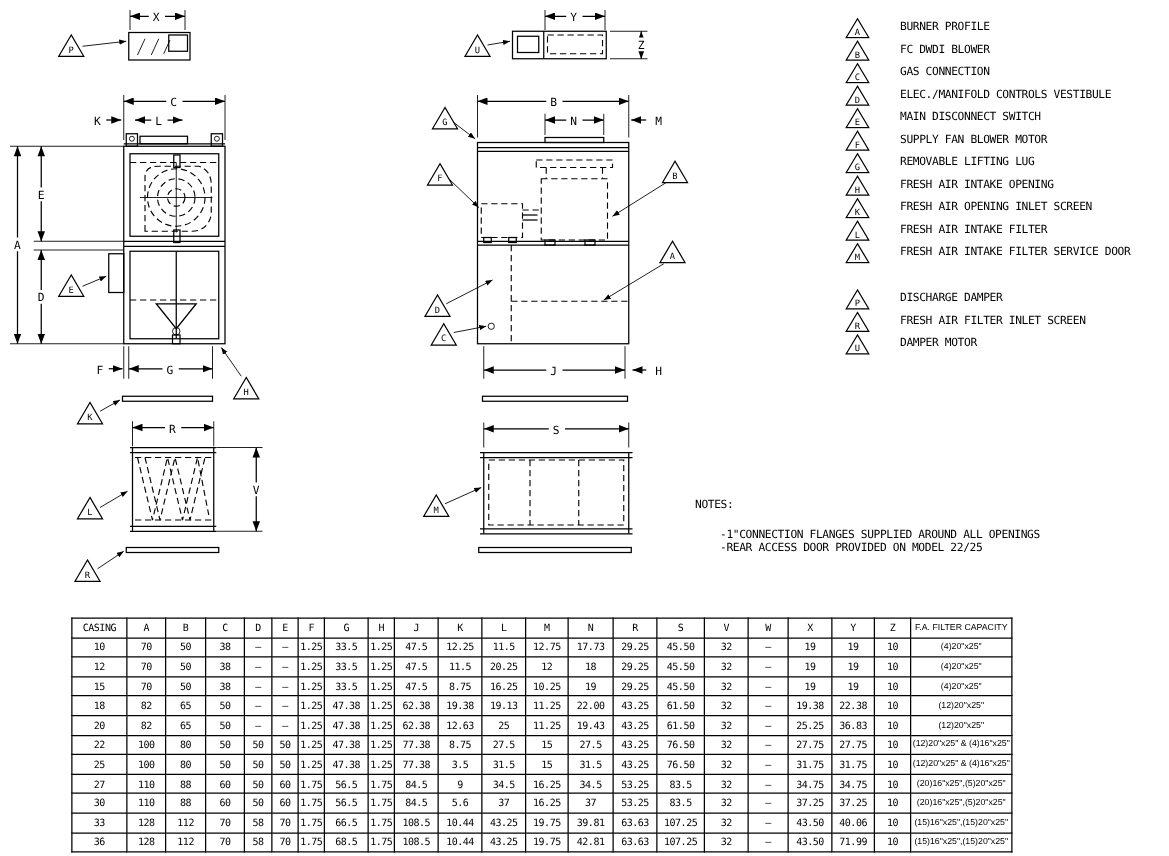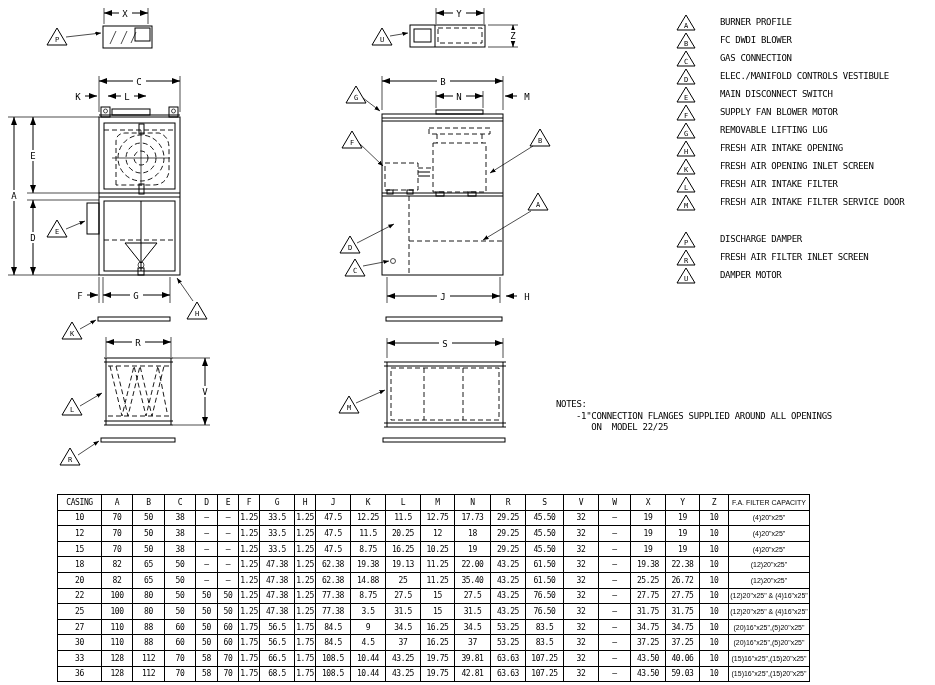--- a/index.html
+++ b/index.html
@@ -15,21 +15,21 @@
   .ct{font:7px "DejaVu Sans Mono",monospace;fill:#000;text-anchor:middle;}
   .tri{fill:#fff;stroke:#000;stroke-width:1;}
   
   #legend{position:absolute;left:676px;top:13px;}
   .leg-group{margin-bottom:19px;}
   .leg-row{display:flex;align-items:center;height:18px;}
   .leg-row svg{flex:0 0 20px;}
   .leg-label{font:9px "DejaVu Sans Mono",monospace;margin-left:24px;white-space:nowrap;letter-spacing:-.3px;}
   
   #notes{position:absolute;left:556px;top:399px;font:9px "DejaVu Sans Mono",monospace;letter-spacing:-.3px;}
-  #notes .nt{margin-bottom:2px;}
+  #notes .nt{margin-bottom:14px;}
   #notes .nl{white-space:pre;margin-left:20px;line-height:11px;}
   
   #tblwrap{position:absolute;left:57px;top:494px;}
   table{border-collapse:collapse;table-layout:fixed;}
   th,td{border:1px solid #000;font:8px "DejaVu Sans Mono",monospace;text-align:center;
         padding:0;height:14.6px;overflow:hidden;white-space:nowrap;letter-spacing:-.4px;}
   th{font-weight:normal;text-align:center;}
   .fa-col{font-family:"Liberation Sans",sans-serif;font-size:7px;letter-spacing:0;}
 </style>
 </head>
@@ -404,21 +404,21 @@
           </svg>
           <span class="leg-label">DAMPER MOTOR</span>
         </div>
       </div>
     </div>
 
 <div id="notes">
   <div class="nt">NOTES:</div>
   <div>
         <div class="nl">-1"CONNECTION FLANGES SUPPLIED AROUND ALL OPENINGS</div>
-        <div class="nl">   ON  MODEL 22/25</div>
+        <div class="nl">-REAR ACCESS DOOR PROVIDED ON MODEL 22/25</div>
       </div>
 </div>
 
 <div id="tblwrap">
   <table>
     <colgroup>
           <col style="width: 44px;">
           <col style="width: 31px;">
           <col style="width: 32px;">
           <col style="width: 31px;">
@@ -568,30 +568,30 @@
             <td>20</td>
             <td>82</td>
             <td>65</td>
             <td>50</td>
             <td>–</td>
             <td>–</td>
             <td>1.25</td>
             <td>47.38</td>
             <td>1.25</td>
             <td>62.38</td>
-            <td>14.88</td>
+            <td>12.63</td>
             <td>25</td>
             <td>11.25</td>
-            <td>35.40</td>
+            <td>19.43</td>
             <td>43.25</td>
             <td>61.50</td>
             <td>32</td>
             <td>–</td>
             <td>25.25</td>
-            <td>26.72</td>
+            <td>36.83</td>
             <td>10</td>
             <td class="fa-col">(12)20"x25"</td>
           </tr>
           <tr>
             <td>22</td>
             <td>100</td>
             <td>80</td>
             <td>50</td>
             <td>50</td>
             <td>50</td>
@@ -664,21 +664,21 @@
             <td>30</td>
             <td>110</td>
             <td>88</td>
             <td>60</td>
             <td>50</td>
             <td>60</td>
             <td>1.75</td>
             <td>56.5</td>
             <td>1.75</td>
             <td>84.5</td>
-            <td>4.5</td>
+            <td>5.6</td>
             <td>37</td>
             <td>16.25</td>
             <td>37</td>
             <td>53.25</td>
             <td>83.5</td>
             <td>32</td>
             <td>–</td>
             <td>37.25</td>
             <td>37.25</td>
             <td>10</td>
@@ -721,21 +721,21 @@
             <td>108.5</td>
             <td>10.44</td>
             <td>43.25</td>
             <td>19.75</td>
             <td>42.81</td>
             <td>63.63</td>
             <td>107.25</td>
             <td>32</td>
             <td>–</td>
             <td>43.50</td>
-            <td>59.03</td>
+            <td>71.99</td>
             <td>10</td>
             <td class="fa-col">(15)16"x25",(15)20"x25"</td>
           </tr>
         </tbody>
   </table>
 </div>
 
 </div>
 
 </body></html>

